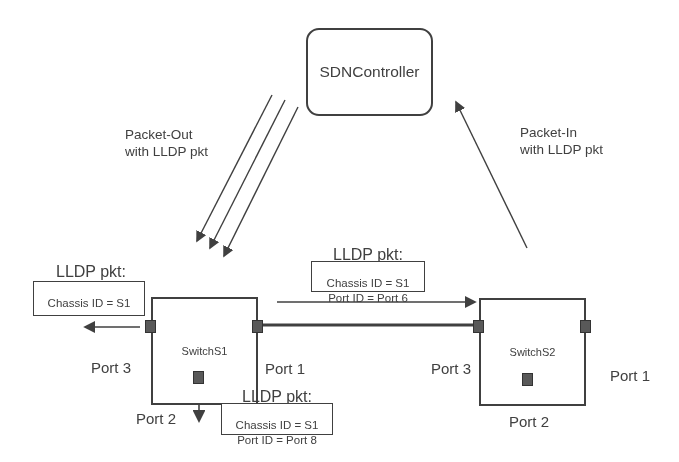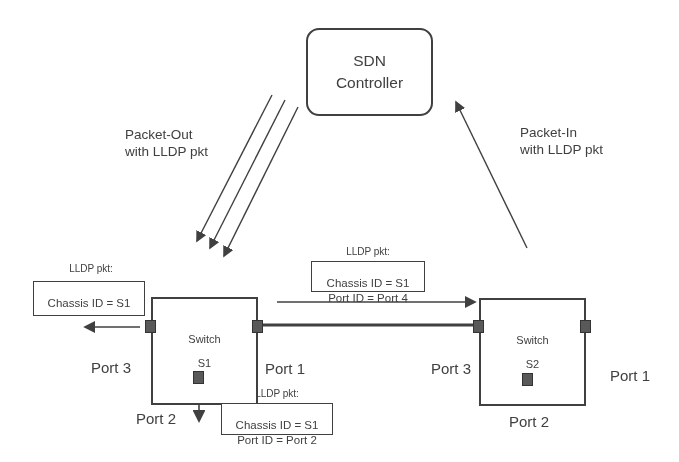--- a/index.html
+++ b/index.html
@@ -4,21 +4,21 @@
 <style>
   html,body { margin:0; padding:0; background:#ffffff; }
   .canvas {
     position:relative; width:679px; height:462px; background:#ffffff;
     font-family:"Liberation Sans", sans-serif; color:#404040; overflow:hidden;
   }
   .canvas svg { position:absolute; left:0; top:0; width:679px; height:462px; }
 
   .node {
     position:absolute; box-sizing:border-box; border:2px solid #404040;
-    background:#ffffff; display:flex; flex-direction:column;
+    background:#ffffff; display:flex; flex-direction:row;
     align-items:center; justify-content:center; text-align:center;
   }
   .controller { left:306px; top:28px; width:127px; height:88px; border-radius:13px;
     font-size:15.5px; line-height:22px; }
   .switch { font-size:11px; line-height:24px;margin-top:27px; }
   .sw1 { left:151px; top:270px; width:107px; height:108px; }
   .sw2 { left:479px; top:271px; width:107px; height:108px; }
   .sw-id { }
 
   .port {
@@ -37,21 +37,21 @@
   .pl-s1-right  { left:259px; top:341px; width:52px; text-align:center; }
   .pl-s1-bottom { left:131px; top:391px; width:50px; text-align:center; }
   .pl-s2-left   { left:425px; top:341px; width:52px; text-align:center; }
   .pl-s2-right  { left:604px; top:348px; width:52px; text-align:center; }
   .pl-s2-bottom { left:502px; top:394px; width:54px; text-align:center; }
 
   .flow-label { position:absolute; font-size:13.5px; line-height:17px; }
   .fl-out { left:125px; top:126px; width:110px; }
   .fl-in  { left:520px; top:124px; width:112px; }
 
-  .lldp-title { position:absolute; font-size:10px; text-align:center; white-space:nowrap; }
+  .lldp-title { position:absolute; font-size:16px; text-align:center; white-space:nowrap; }
   .lldp-box {
     position:absolute; box-sizing:border-box; border:1.5px solid #404040;
     background:#ffffff; font-size:11.5px; line-height:15px; text-align:center;
     padding-top:14px;
   }
   .lt-left   { left:36px;  top:263px; width:110px; }
   .lb-left   { left:33px;  top:281px; width:112px; height:35px; }
   .lt-mid    { left:311px; top:246px; width:114px; }
   .lb-mid    { left:311px; top:261px; width:114px; height:31px; }
   .lt-bottom { left:221px; top:388px; width:112px; }
@@ -123,22 +123,22 @@
   </div>
 
   <div class="lldp-title lt-left">LLDP pkt:</div>
   <div class="lldp-box lb-left">
     <span class="line2">Chassis ID = S1</span>
   </div>
 
   <div class="lldp-title lt-mid">LLDP pkt:</div>
   <div class="lldp-box lb-mid">
     <span class="line2">Chassis ID = S1</span>
-    <span class="line2">Port ID = Port 4</span>
+    <span class="line2">Port ID = Port 6</span>
   </div>
 
   <div class="lldp-title lt-bottom">LLDP pkt:</div>
   <div class="lldp-box lb-bottom">
     <span class="line2">Chassis ID = S1</span>
-    <span class="line2">Port ID = Port 2</span>
+    <span class="line2">Port ID = Port 8</span>
   </div>
 
 </div>
 
 </body></html>

